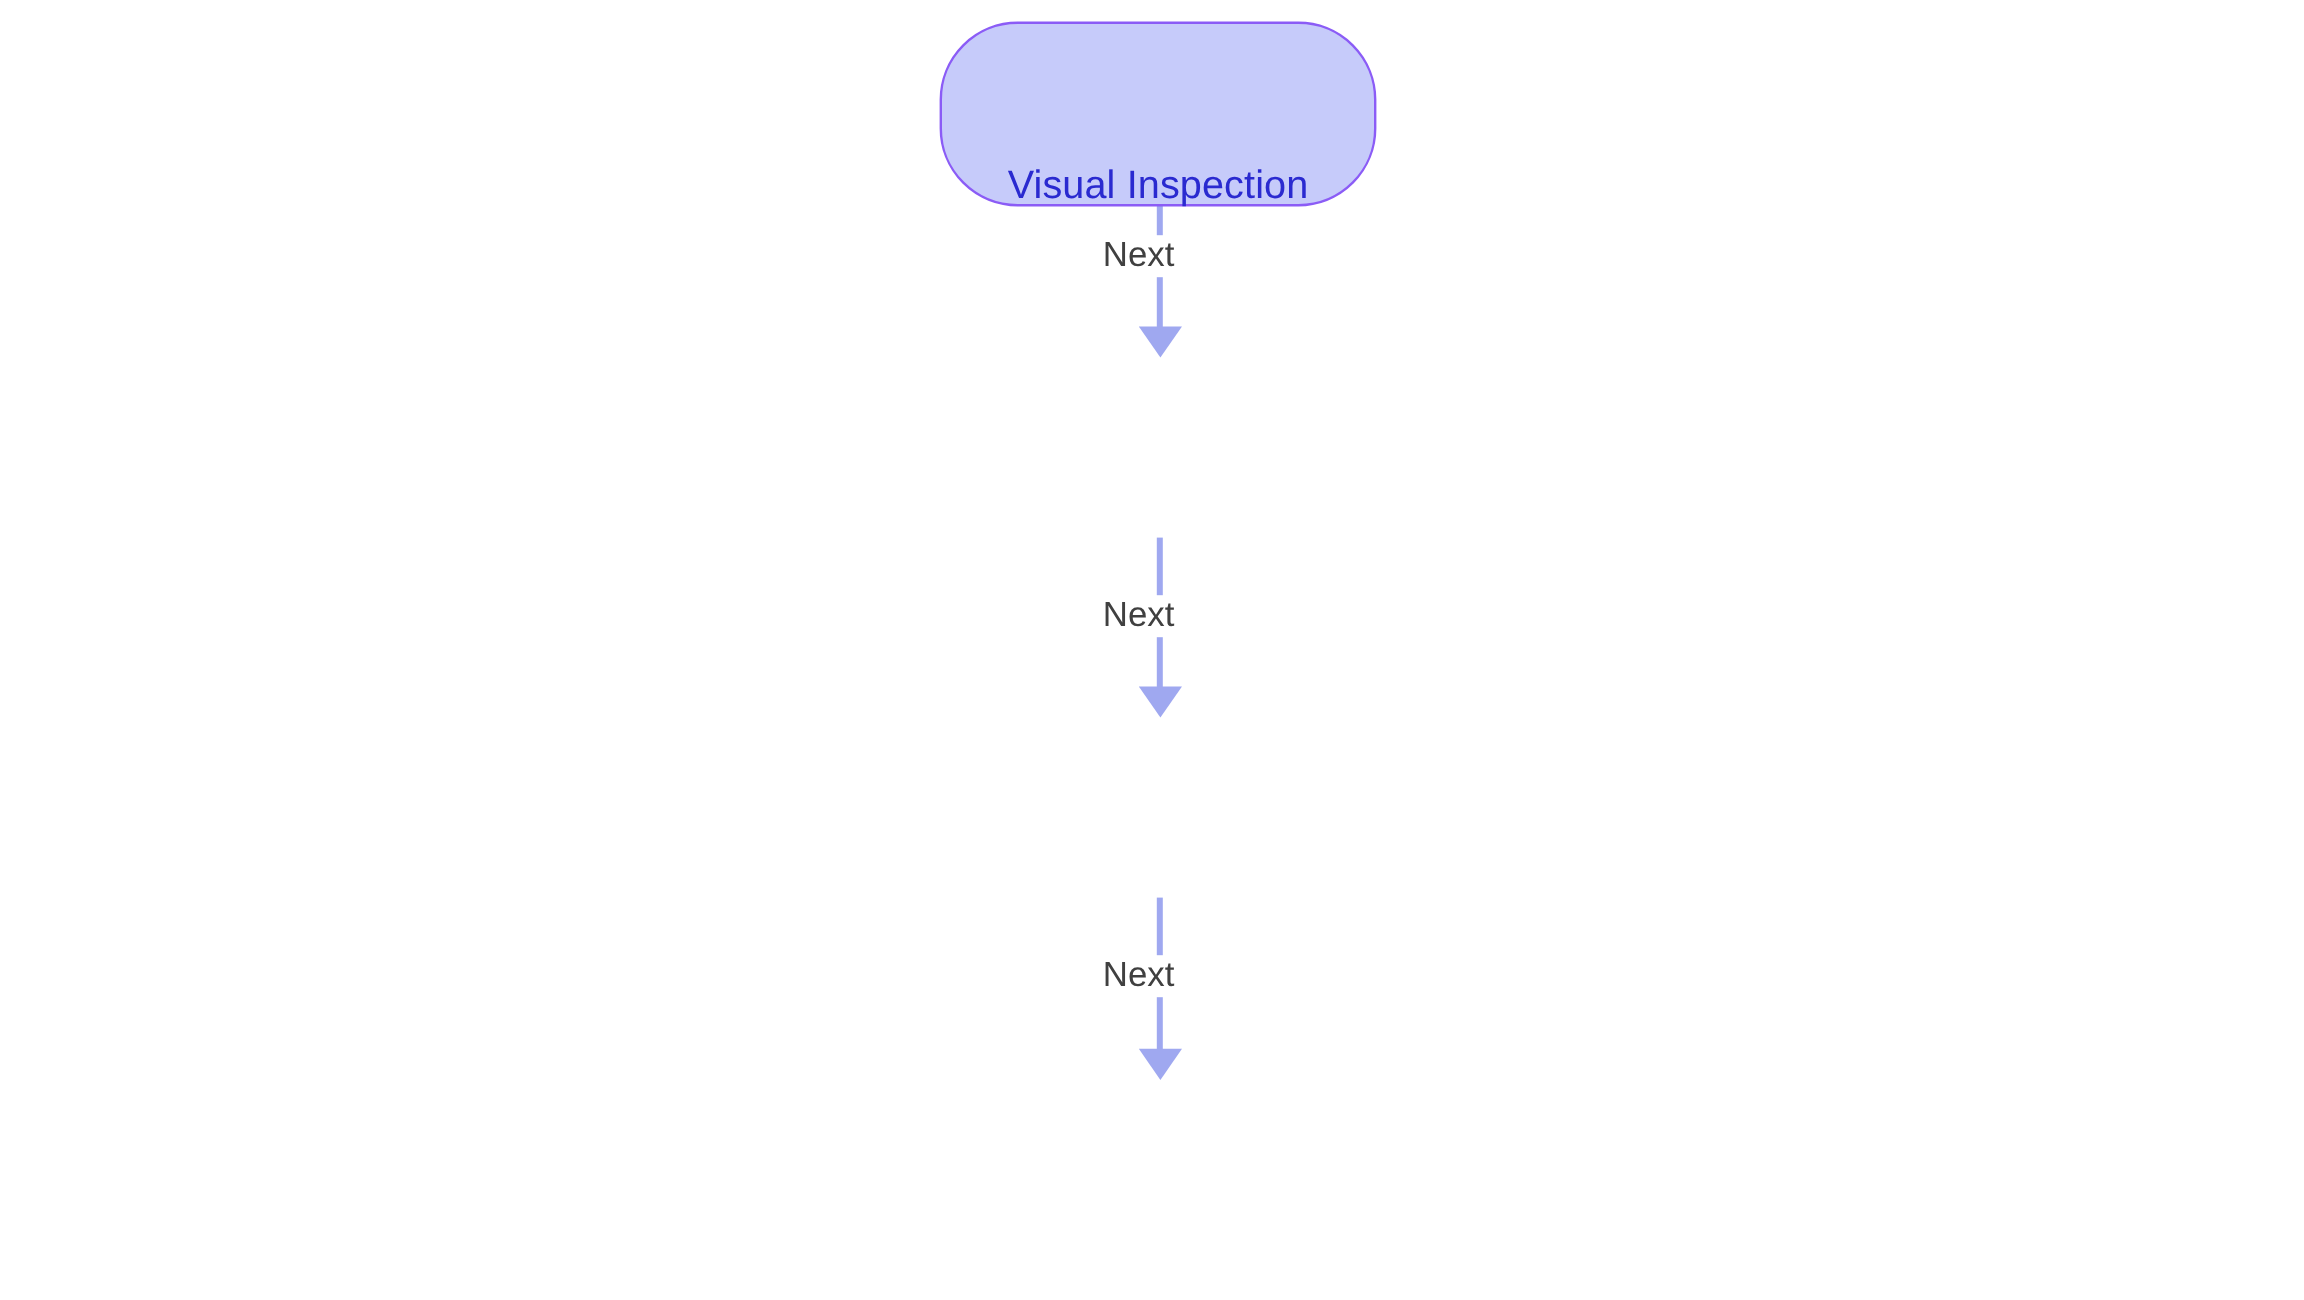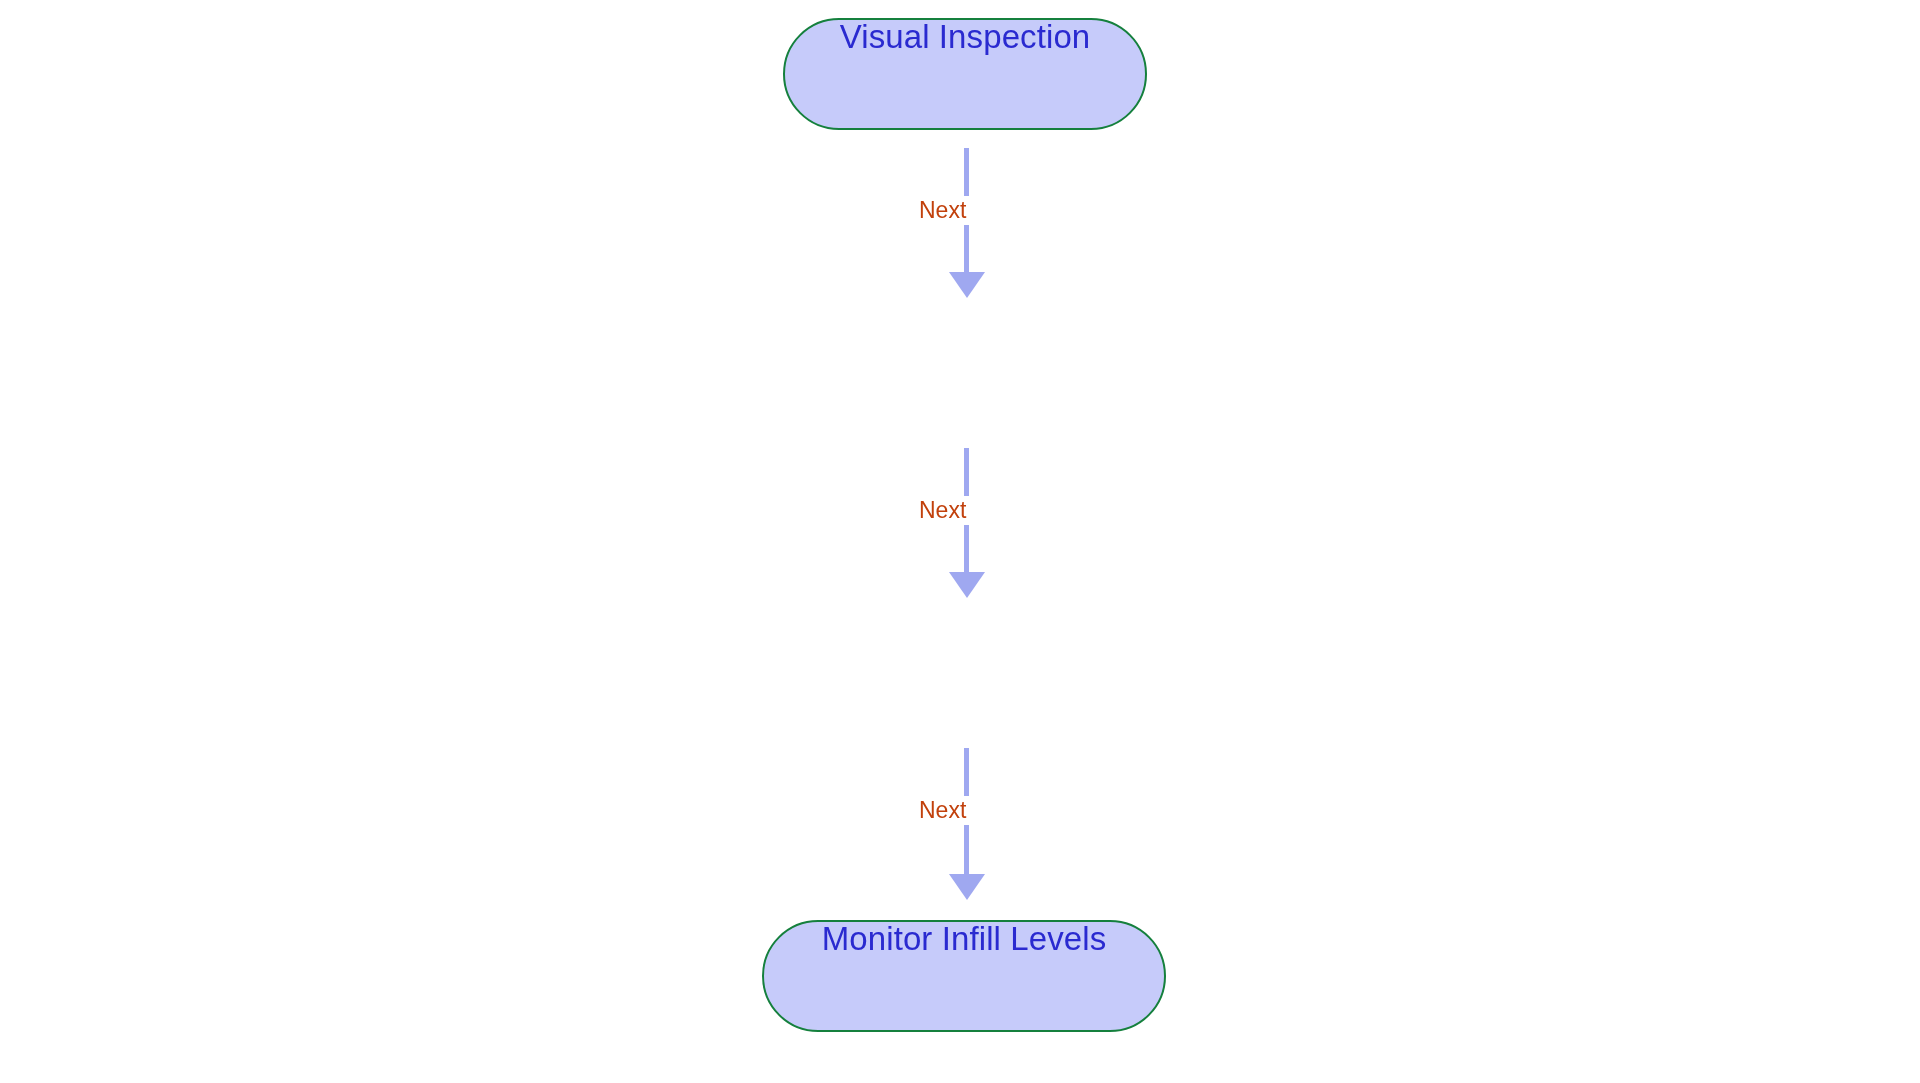--- a/index.html
+++ b/index.html
@@ -18,26 +18,26 @@
     position: relative;
     width: 1920px;
     height: 1083px;
     background: #ffffff;
   }
 
   
   .node {
     position: absolute;
     box-sizing: border-box;
-    height: 112px;
+    height: 154px;
     background: #c6cbfa;
-    border: 2px solid #15803d;
+    border: 2px solid #8b5cf6;
     border-radius: 65px;
     display: flex;
-    align-items: flex-start;
+    align-items: flex-end;
     justify-content: center;
     z-index: 3;
   }
   .node-label {
     color: #2a2ad0;
     font-family: "Liberation Sans", sans-serif;
     font-size: 33px;
     font-weight: 400;
     line-height: 1;
     white-space: nowrap;
@@ -81,24 +81,24 @@
     border-top: 26px solid #9fa8f0;
   }
   .conn-1 .conn-arrow { top: 124px; }
   .conn-2 .conn-arrow { top: 124px; }
   .conn-3 .conn-arrow { top: 126px; }
 
   .conn-label {
     position: absolute;
     left: 915px;
     top: 48px;
-    color: #c2410c;
+    color: #404040;
     background: #ffffff;
     font-family: "Liberation Sans", sans-serif;
-    font-size: 23px;
+    font-size: 29px;
     line-height: 1;
     padding: 3px 4px;
     white-space: nowrap;
     z-index: 2;
   }
 </style>
 </head>
 <body>
 
 <div id="flowchart-canvas">
@@ -120,17 +120,14 @@
     <span class="conn-label">Next</span>
   </div>
 
 
   <div class="connector conn-3">
     <div class="conn-line"></div>
     <div class="conn-arrow"></div>
     <span class="conn-label">Next</span>
   </div>
 
-  <div class="node node-4">
-    <span class="node-label">Monitor Infill Levels</span>
-  </div>
 
 </div>
 
 </body></html>

